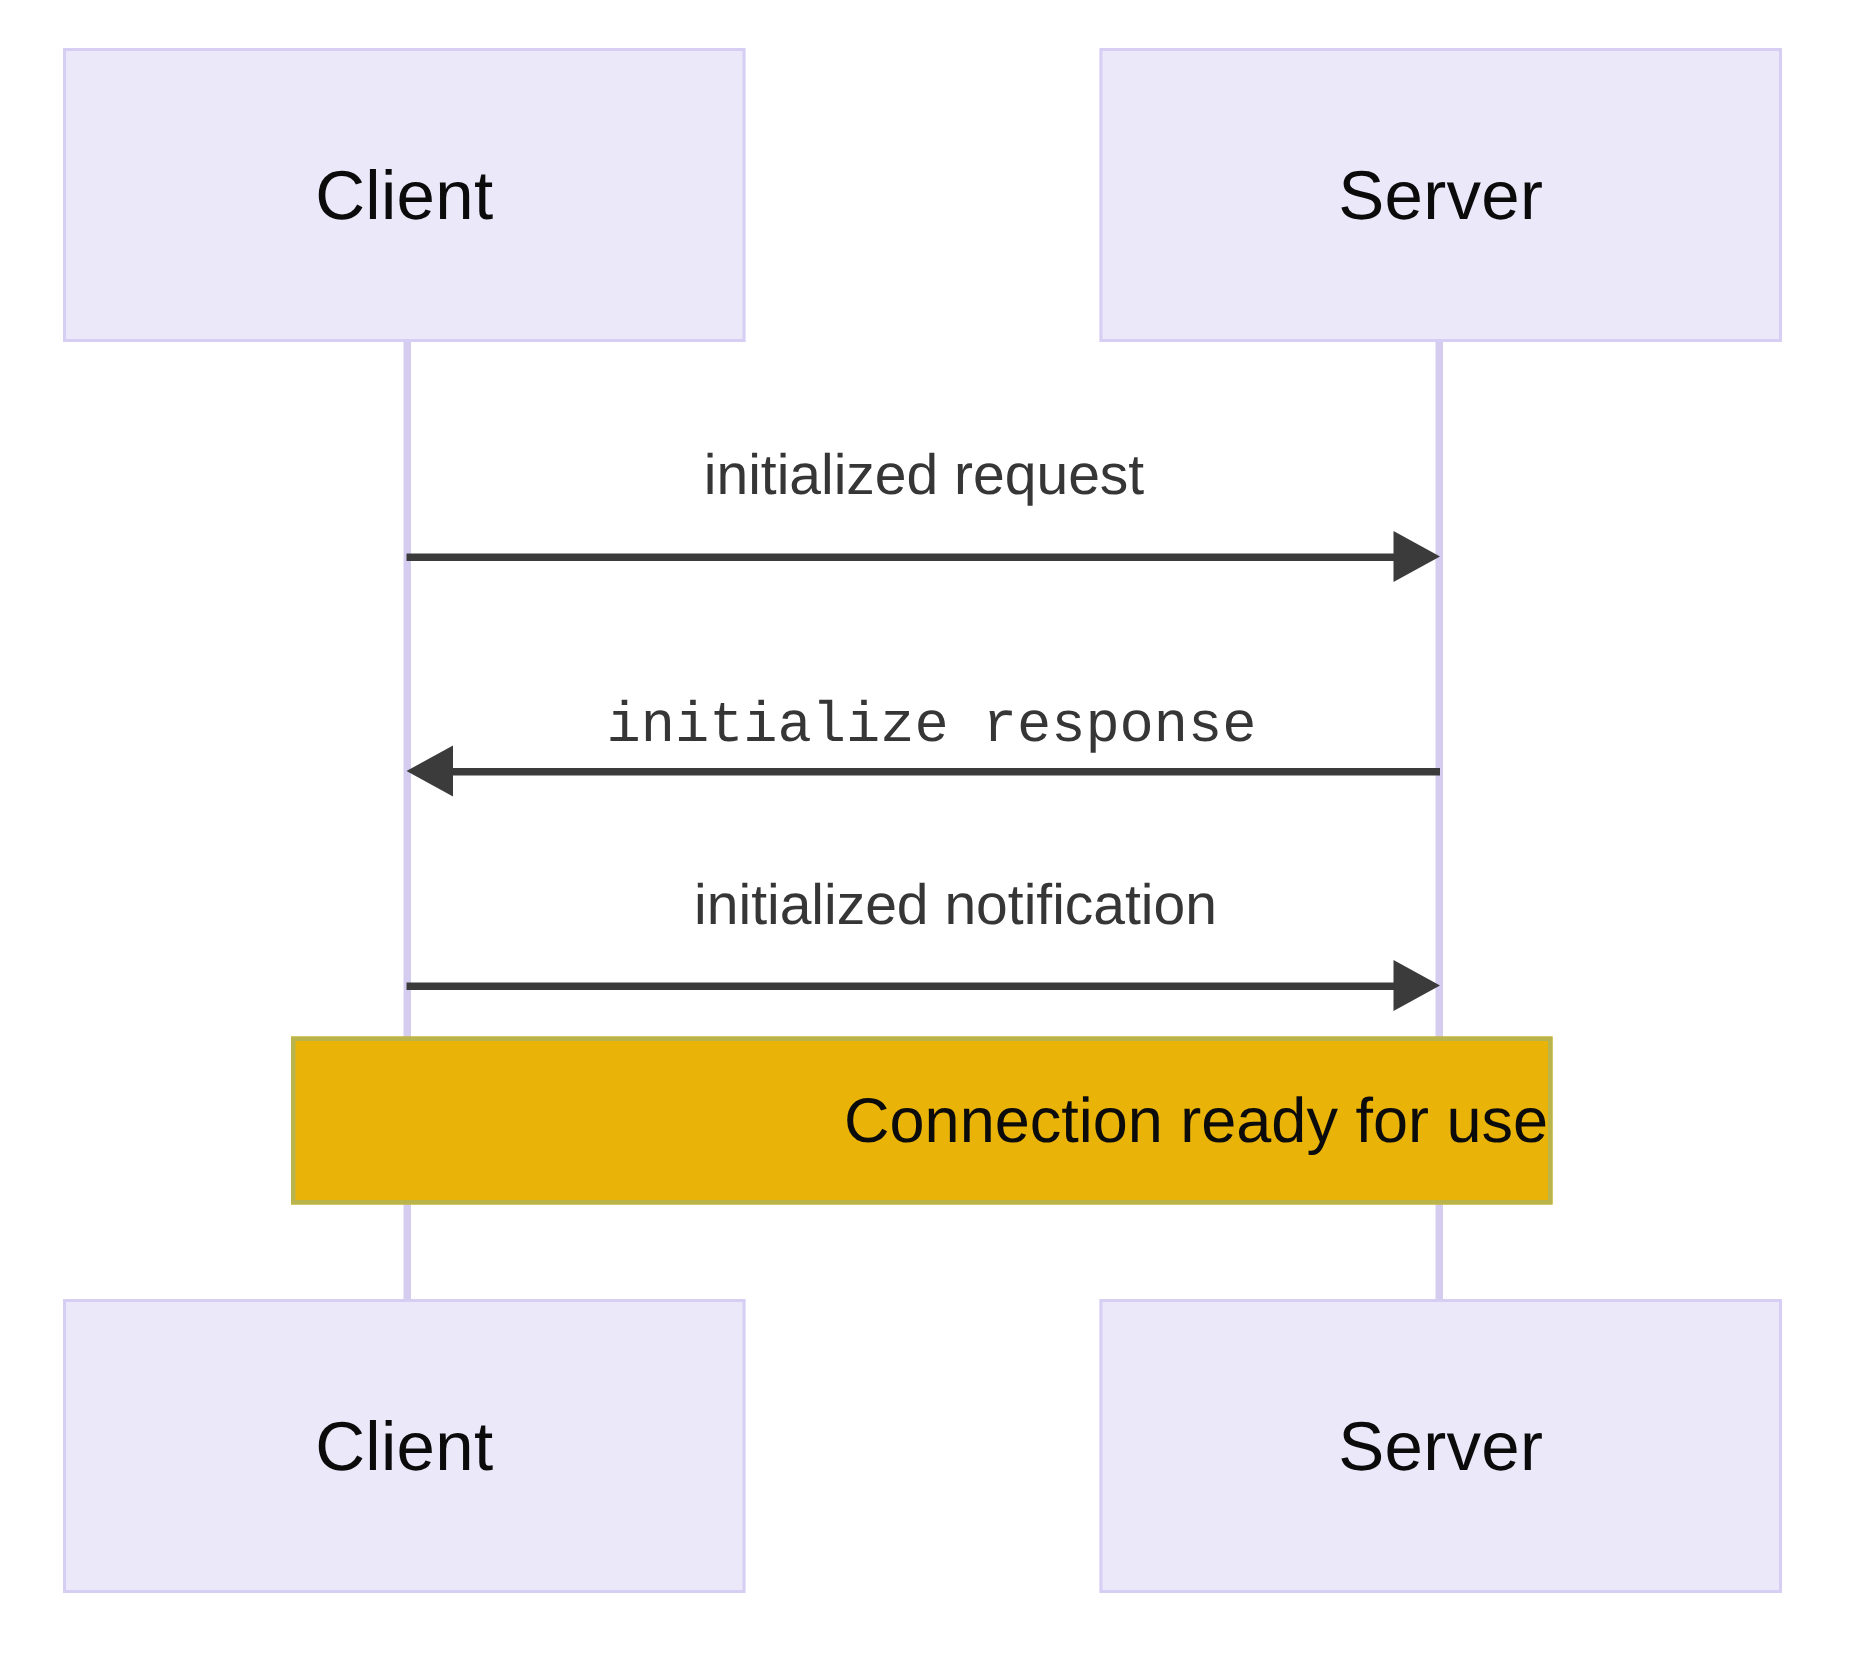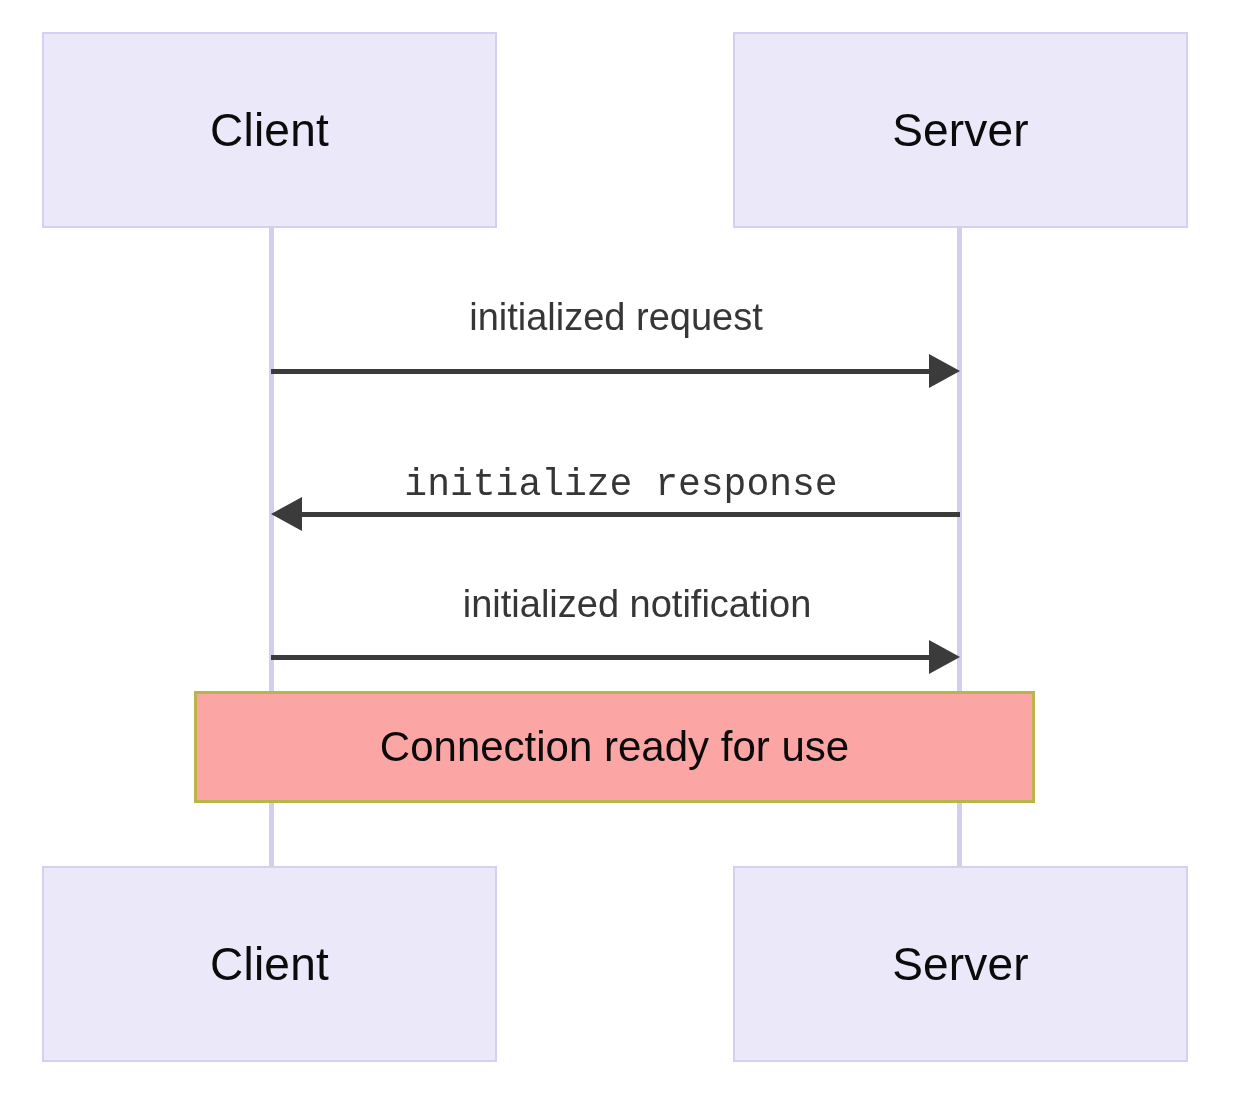--- a/index.html
+++ b/index.html
@@ -105,25 +105,25 @@
   #msg-3-arrow { left: 929px; top: 640px; }
 
   
   #note-connection-ready {
     position: absolute;
     box-sizing: border-box;
     left: 194px;
     top: 691px;
     width: 841px;
     height: 112px;
-    background: #fca5a5;
+    background: #eab308;
     border: 3px solid #b9b44b;
     display: flex;
     align-items: center;
-    justify-content: center;
+    justify-content: flex-end;
     z-index: 4;
   }
   .note-text {
     font-size: 42px;
     color: #0b0b0b;
     line-height: 1;
     white-space: nowrap;
   }
 </style>
 </head>

